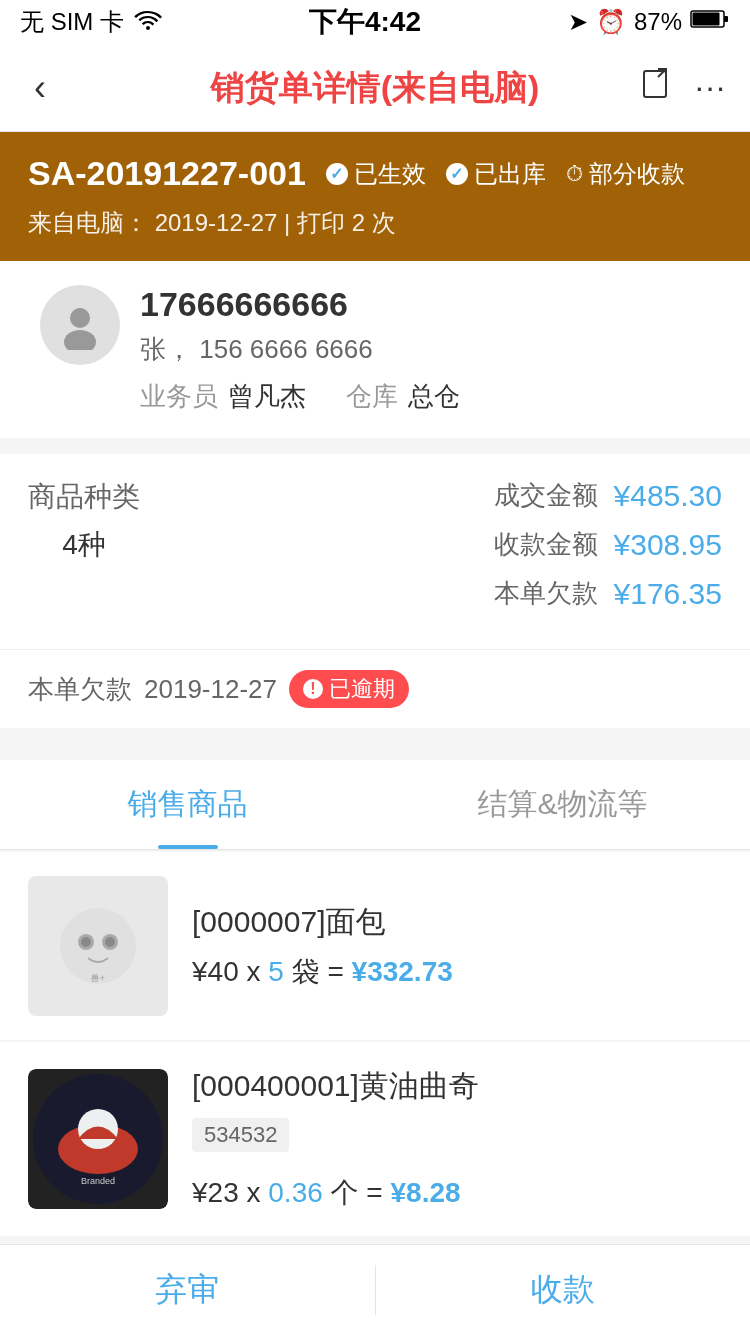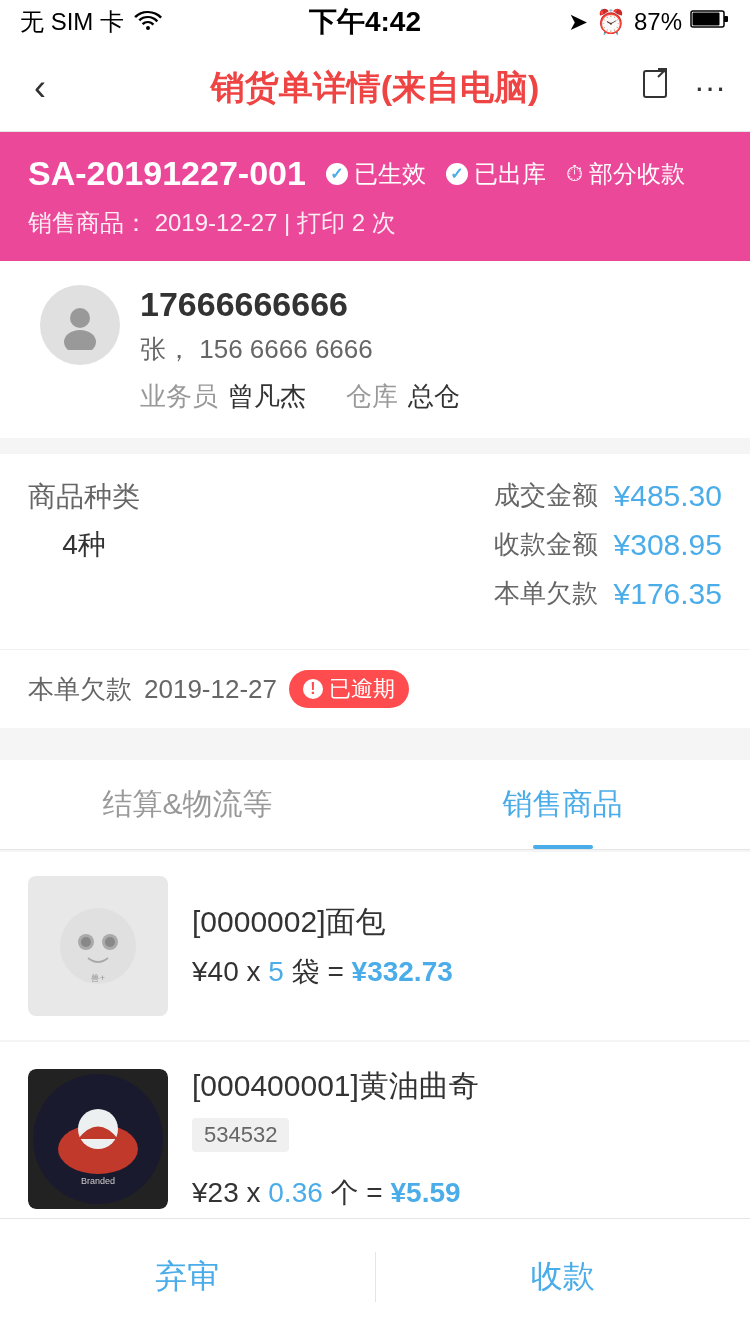--- a/index.html
+++ b/index.html
@@ -60,21 +60,21 @@
       gap: 20px;
     }
     .nav-icon {
       font-size: 32px;
       color: #333;
       cursor: pointer;
     }
 
     
     .order-banner {
-      background: #ec4899;
+      background: #a16207;
       padding: 22px 28px;
       color: #fff;
     }
     .order-banner-top {
       display: flex;
       align-items: center;
       gap: 20px;
       margin-bottom: 14px;
     }
     .order-id {
@@ -309,21 +309,21 @@
     }
     .product-price .qty { color: #4AACE8; }
     .product-price .total { color: #4AACE8; font-weight: 600; }
 
     
     .bottom-bar {
       position: fixed;
       bottom: 0;
       left: 0;
       width: 750px;
-      height: 116px;
+      height: 90px;
       background: #fff;
       border-top: 1px solid #e5e5e5;
       display: flex;
     }
     .bottom-btn {
       flex: 1;
       display: flex;
       align-items: center;
       justify-content: center;
       font-size: 32px;
@@ -392,21 +392,21 @@
     <span class="badge">
       <span class="badge-check">✓</span>
       <span>已出库</span>
     </span>
     <span class="badge">
       <span class="badge-clock">⏱</span>
       <span>部分收款</span>
     </span>
   </div>
   <div class="order-date">
-    <span>销售商品：</span>
+    <span>来自电脑：</span>
     <span>2019-12-27</span>
     <span>| 打印 2 次</span>
   </div>
 </div>
 
 <div class="customer-section">
   <div class="avatar">
     <svg viewBox="0 0 50 50" xmlns="http://www.w3.org/2000/svg">
       <circle cx="25" cy="18" r="10" fill="#999"></circle>
       <ellipse cx="25" cy="42" rx="16" ry="12" fill="#999"></ellipse>
@@ -467,25 +467,25 @@
   <span class="overdue-badge">
     <span class="overdue-icon">!</span>
     <span>已逾期</span>
   </span>
 </div>
 
 <div class="divider"></div>
 
 <div class="tabs-section">
   <div class="tabs">
+    <div class="tab active">
+      <span>销售商品</span>
+    </div>
     <div class="tab">
       <span>结算&amp;物流等</span>
-    </div>
-    <div class="tab active">
-      <span>销售商品</span>
     </div>
   </div>
 </div>
 
 <div class="product-list" style="padding-bottom: 110px;">
 
   <div class="product-item" style="margin-top: 2px;">
     <div class="product-image">
       <div class="product-image-placeholder">
         <svg width="80" height="80" viewBox="0 0 80 80">
@@ -495,21 +495,21 @@
           <circle cx="52" cy="36" r="8" fill="#aaa"></circle>
           <circle cx="28" cy="36" r="5" fill="#888"></circle>
           <circle cx="52" cy="36" r="5" fill="#888"></circle>
           <path d="M30 52 Q40 60 50 52" stroke="#aaa" stroke-width="2" fill="none"></path>
           <text x="40" y="75" text-anchor="middle" font-size="9" fill="#999">兽+</text>
         </svg>
       </div>
     </div>
     <div class="product-details">
       <div class="product-name">
-        <span>[0000002]</span><span>面包</span>
+        <span>[0000007]</span><span>面包</span>
       </div>
       <div class="product-price">
         <span>¥40</span>
         <span> x </span>
         <span class="qty">5</span>
         <span>袋</span>
         <span> = </span>
         <span class="total">¥332.73</span>
       </div>
     </div>
@@ -533,21 +533,21 @@
       </div>
       <div style="margin-bottom:10px;">
         <span class="product-sku-badge">534532</span>
       </div>
       <div class="product-price">
         <span>¥23</span>
         <span> x </span>
         <span class="qty">0.36</span>
         <span>个</span>
         <span> = </span>
-        <span class="total">¥5.59</span>
+        <span class="total">¥8.28</span>
       </div>
     </div>
   </div>
 
 </div>
 
 <div class="bottom-bar">
   <button class="bottom-btn cancel">弃审</button>
   <div class="bottom-btn-divider"></div>
   <button class="bottom-btn confirm">收款</button>

